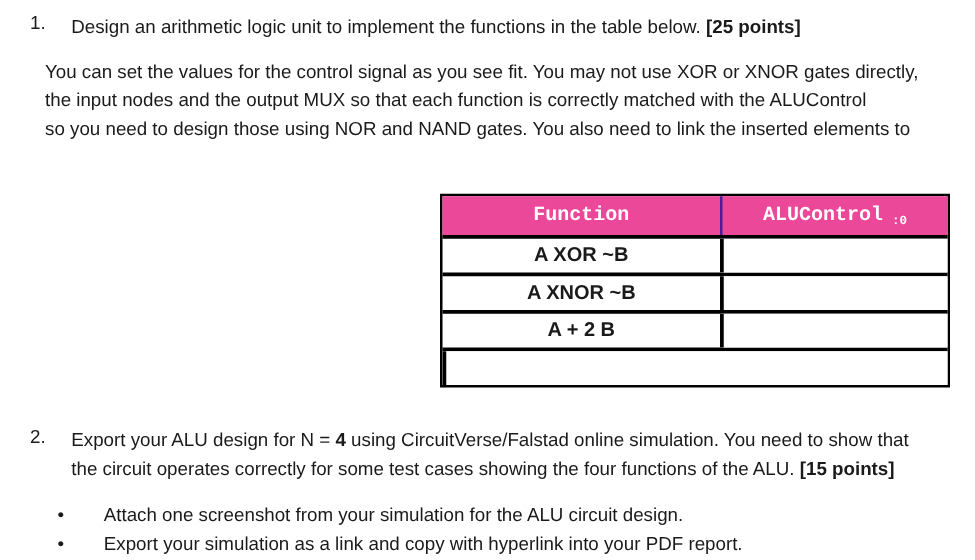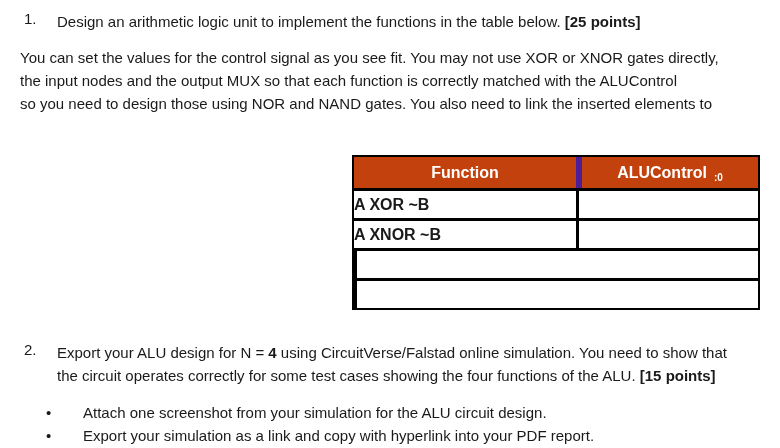--- a/index.html
+++ b/index.html
@@ -18,58 +18,59 @@
     overflow: hidden;
   }
   .qitem { position: absolute; left: 24px; right: 16px; }
   .qnum  { position: absolute; left: 0; top: 0; }
   .qtext { margin-left: 33px; line-height: 23px; }
   .qline { white-space: nowrap; }
   b { font-weight: bold; }
 
   .para {
     position: absolute;
-    left: 20px; top: 46px;
+    left: 36px; top: 46px;
     line-height: 23px;
   }
   .pline { white-space: nowrap; }
 
   
   .alu-table {
     position: absolute;
     left: 352px; top: 155px;
     width: 404px;
     border: 2px solid #000000;
     font-weight: bold;
     font-size: 16px;
   }
   .thead {
     display: flex;
-    background: #c2410c;
+    background: #ec4899;
     color: #ffffff;
     height: 31px;
     line-height: 31px;
+    font-family: Liberation Mono, monospace;
   }
   .th { text-align: center; }
   .th.fn { width: 222px; }
-  .th.ac { flex: 1; border-left: 6px solid #4c1d95; }
+  .th.ac { flex: 1; border-left: 2px solid #4c1d95; }
   .sub {
     font-size: 10px;
     position: relative;
     top: 3px;
     margin-left: 7px;
   }
   .trow {
     display: flex;
     height: 27px;
     line-height: 27px;
     border-top: 3px solid #000000;
   }
   .trow:first-of-type { border-top: 2px solid #000000; margin-top: 1px; }
-  .td { }
+  .td { text-align: center; }
   .td.fn { width: 222px; }
   .td.ac { flex: 1; border-left: 3px solid #000000; background: #ffffff; }
 
   .bullets {
     position: absolute;
     left: 46px; top: 401px;
     line-height: 23px;
   }
   .bullet-row { white-space: nowrap; }
   .dot { display: inline-block; width: 37px; }
@@ -103,20 +104,21 @@
     </div>
     <div class="trow">
       <div class="td fn">A XOR ~B</div>
       <div class="td ac"></div>
     </div>
     <div class="trow">
       <div class="td fn">A XNOR ~B</div>
       <div class="td ac"></div>
     </div>
     <div class="trow">
+      <div class="td fn">A + 2 B</div>
       <div class="td ac"></div>
     </div>
     <div class="trow">
       <div class="td ac"></div>
     </div>
   </div>
 
   <div class="qitem" style="top:341px">
     <span class="qnum">2.</span>
     <div class="qtext">

